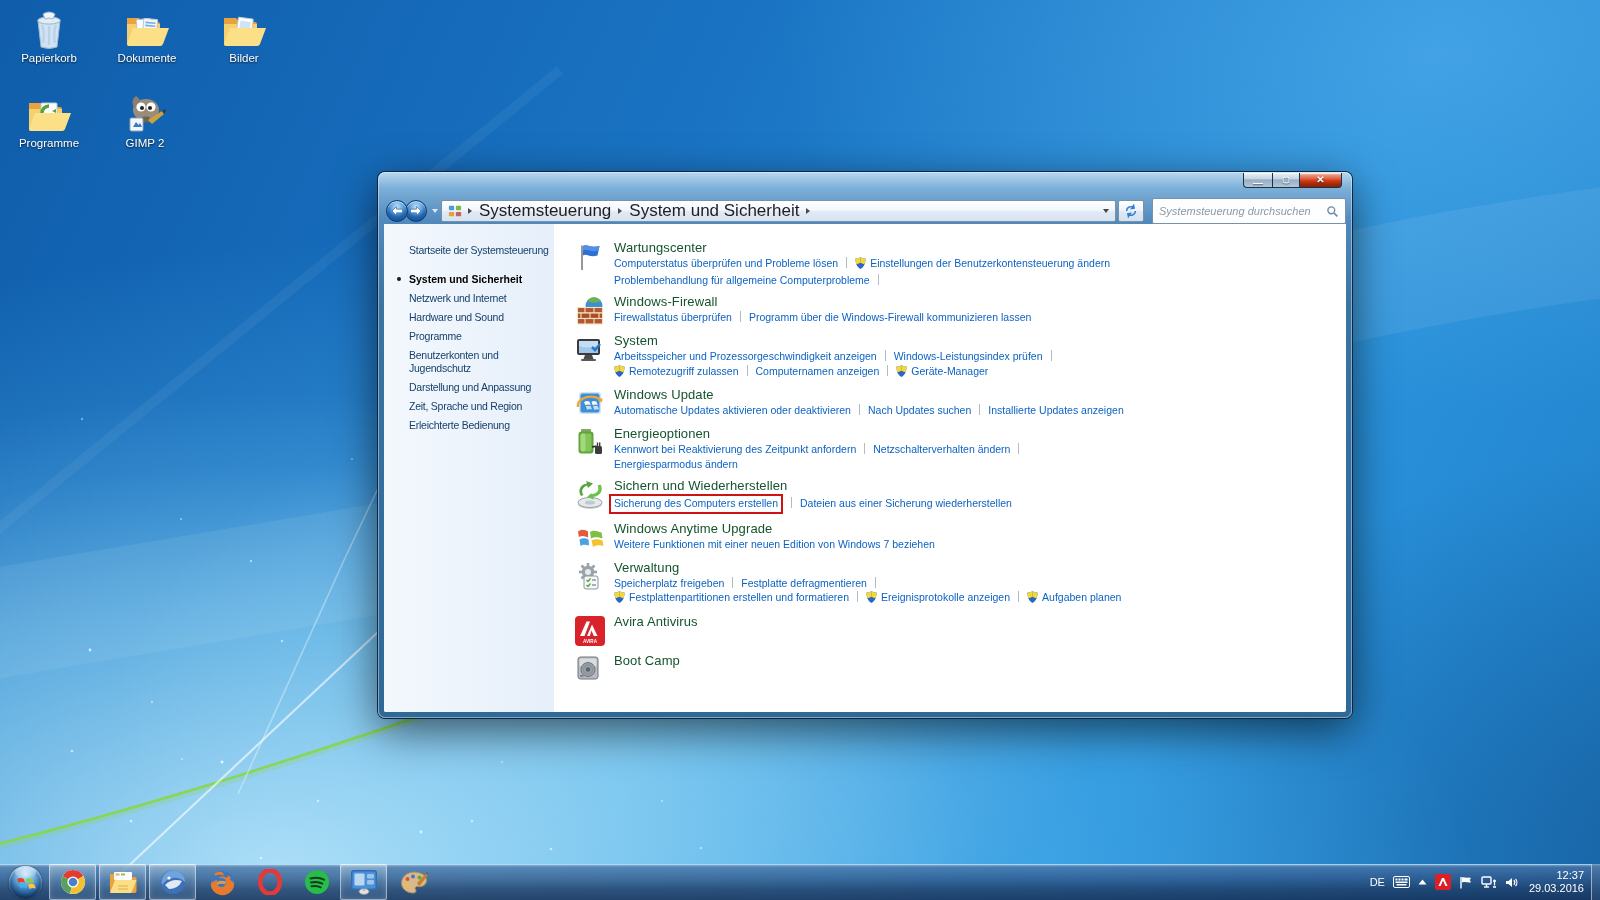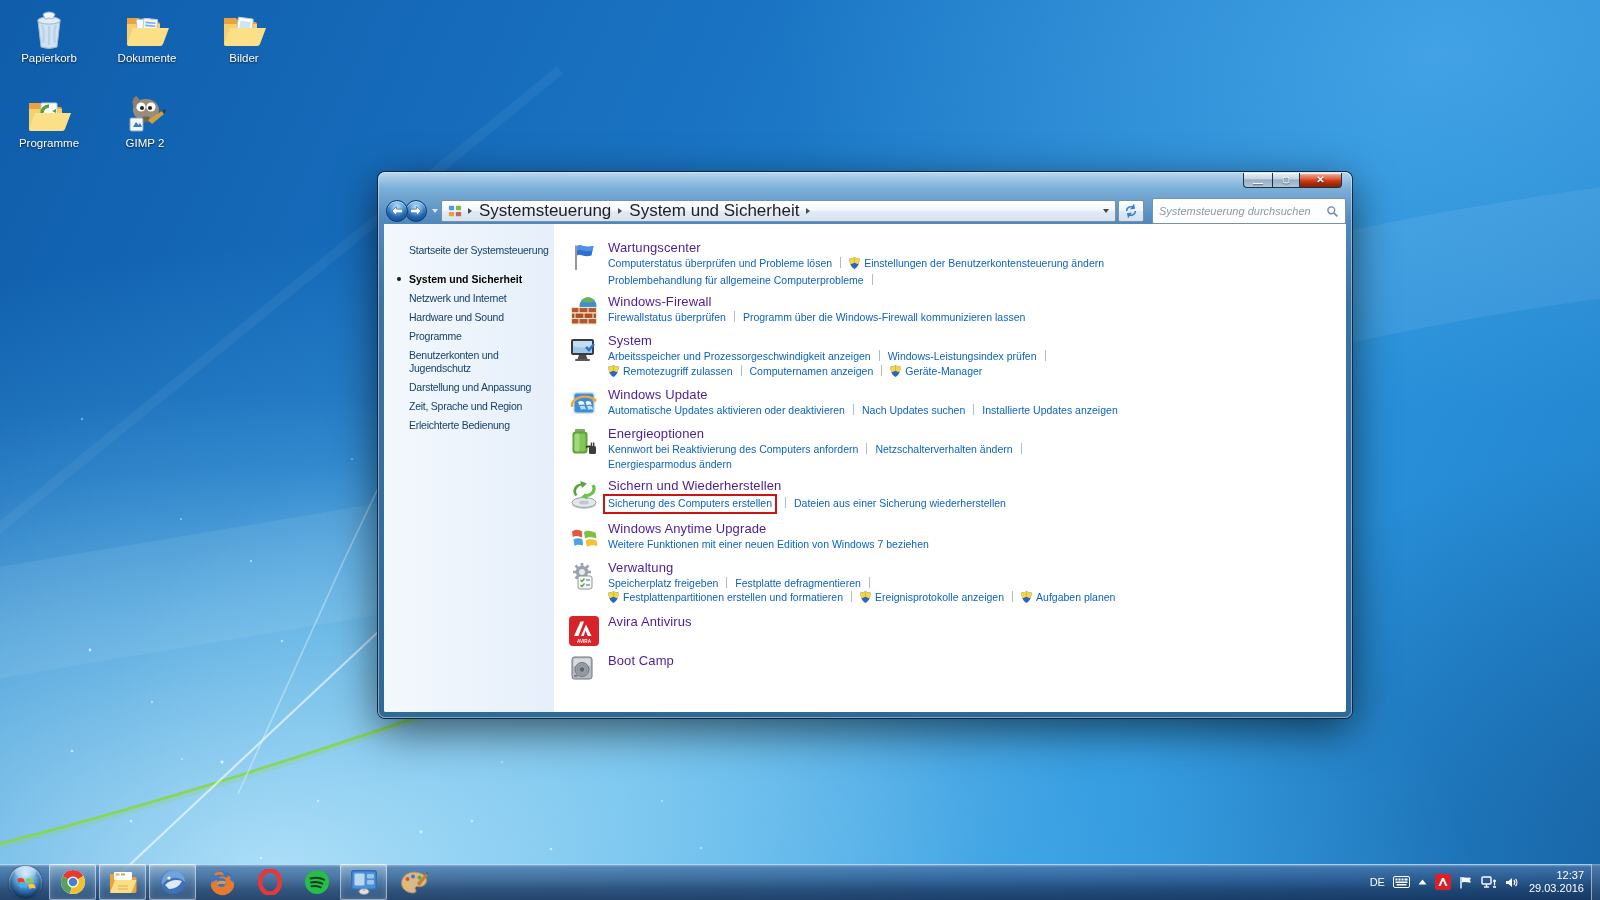--- a/index.html
+++ b/index.html
@@ -43,31 +43,31 @@
 .crumbbar .cpl-ic { width:14px; height:14px; margin-right:4px; flex:none; }
 .crumb { font-size:17px; color:#1e1e1e; padding:0 5px; white-space:nowrap; }
 .c-arrow { width:0; height:0; border-top:3.5px solid transparent; border-bottom:3.5px solid transparent; border-left:4px solid #4a4a4a; margin:0 2px; flex:none; }
 .crumb-dd { margin-left:auto; width:0; height:0; border-left:3.5px solid transparent; border-right:3.5px solid transparent; border-top:4px solid #444; }
 .refreshbtn { width:26px; height:22px; margin-left:2px; border:1px solid #7c91a6; border-radius:2px; flex:none;
   background:linear-gradient(180deg,#ffffff,#eef4fa 45%,#dde8f3 55%,#d5e1ee 100%); display:flex; align-items:center; justify-content:center; }
 .searchbox { width:194px; height:22px; margin-left:8px; border:1px solid #7c91a6; border-radius:2px; flex:none;
   background:#fdfeff; display:flex; align-items:center; padding:12px 6px; }
 .searchbox .ph { flex:1; font-size:11px; font-style:italic; color:#8d99a5; white-space:nowrap; overflow:hidden; }
 
-.win-content { position:absolute; left:6px; right:6px; top:52px; bottom:6px; background:#fff; display:flex; border-radius:0 0 2px 2px; overflow:hidden; }
+.win-content { position:absolute; left:6px; right:6px; top:52px; bottom:6px; background:#fff; display:flex; border-radius:0 0 2px 2px; overflow:hidden;gap:6px; }
 .sidebar { width:170px; flex:none; background:linear-gradient(90deg,#f3f8fd 0%,#e6effa 100%); padding:20px 2px 0 25px; font-size:10.5px; letter-spacing:-0.25px; }
 .sb-home { color:#17406b; margin-bottom:17px; cursor:pointer; white-space:nowrap; }
 .sb-item { color:#17406b; margin-bottom:6px; line-height:13px; position:relative; cursor:pointer; }
 .sb-item.active { font-weight:700; color:#000; letter-spacing:0; }
 .sb-item.active::before { content:""; position:absolute; left:-12px; top:4px; width:4px; height:4px; border-radius:50%; background:#1a1a1a; }
 .main { flex:1; padding:16px 0 0 15px; }
 .sec { display:flex; margin-bottom:7px; }
 .sec-icon { width:30px; height:30px; margin-right:9px; flex:none; margin-top:2px; }
 .sec-body { flex:1; min-height:24px; }
-.sec-title { font-size:13px; line-height:15px; font-weight:400; color:#4c1d95; margin-bottom:1px; letter-spacing:.1px; }
+.sec-title { font-size:13px; line-height:15px; font-weight:400; color:#14532d; margin-bottom:1px; letter-spacing:.1px; }
 .link-row { font-size:10.5px; line-height:14.5px; color:#0c62c4; }
 .cpl-link { color:#0c62c4; cursor:pointer; white-space:nowrap; }
 .sep { display:inline-block; width:1px; height:11px; background:#b3bcc4; margin:0 8px; vertical-align:-1px; }
 .shield { display:inline-block; vertical-align:-2px; margin-right:4px; }
 .hlbox { display:inline-block; border:2px solid #cc1414; padding:0 3px 1px 3px; margin-left:-5px; }
 
 .taskbar { position:absolute; left:0; right:0; bottom:0; height:36px;
   background: linear-gradient(180deg, rgba(150,195,230,.8) 0%, rgba(70,115,165,.78) 9%, rgba(45,85,135,.78) 42%, rgba(30,62,105,.85) 70%, rgba(22,50,90,.88) 100%);
   box-shadow: inset 0 1px 0 rgba(255,255,255,.4); display:flex; align-items:center; }
 .orb-start { width:33px; height:33px; margin:0 7px 0 9px; border-radius:50%; position:relative; flex:none; display:flex; align-items:center; justify-content:center;
@@ -346,21 +346,21 @@
               <rect x="3.5" y="3.5" width="15" height="22" rx="3" fill="#62a33c"></rect>
               <rect x="5.5" y="5.5" width="11" height="18" rx="2" fill="#83c557"></rect>
               <rect x="5.5" y="5.5" width="5" height="18" rx="2" fill="#a2d97e"></rect>
               <path d="M17 19 q6 -2 8 2" fill="none" stroke="#2e2e2e" stroke-width="1.8"></path>
               <rect x="20" y="18" width="7" height="8" rx="1.5" fill="#3c3c3c"></rect>
               <rect x="21.8" y="14.5" width="1.4" height="4" fill="#3c3c3c"></rect>
               <rect x="24" y="14.5" width="1.4" height="4" fill="#3c3c3c"></rect>
             </svg></div>
           <div class="sec-body">
             <div class="sec-title">Energieoptionen</div>
-            <div class="link-row"><span class="cpl-link">Kennwort bei Reaktivierung des Computers anfordern</span><span class="sep"></span><span class="cpl-link">Netzschalterverhalten ändern</span><span class="sep"></span></div>
+            <div class="link-row"><span class="cpl-link">Kennwort bei Reaktivierung des Zeitpunkt anfordern</span><span class="sep"></span><span class="cpl-link">Netzschalterverhalten ändern</span><span class="sep"></span></div>
             <div class="link-row"><span class="cpl-link">Energiesparmodus ändern</span></div>
           </div>
         </div>
         <div class="sec">
           <div class="sec-icon"><svg width="30" height="30" viewBox="0 0 30 30">
               <ellipse cx="15" cy="24" rx="12" ry="5" fill="#c9ced4"></ellipse>
               <ellipse cx="15" cy="22.5" rx="12" ry="5" fill="#e6e9ec" stroke="#9aa2ab"></ellipse>
               <ellipse cx="15" cy="22.5" rx="5" ry="2" fill="#c2c8cf"></ellipse>
               <path d="M6 16 C2 10 6 4 12 3.5 L11 1 l7 2.5 -5 4.5 -0.8-2.6 C8 6.5 5.5 11 8.5 15 Z" fill="#57a53c"></path>
               <path d="M16 14 C22 14.5 25 9.5 22.5 5.5 l3-1 C29 10 25 16.5 18 17 l1 2.5 -7-2.5 5-4.5 Z" fill="#6cc24a"></path>

